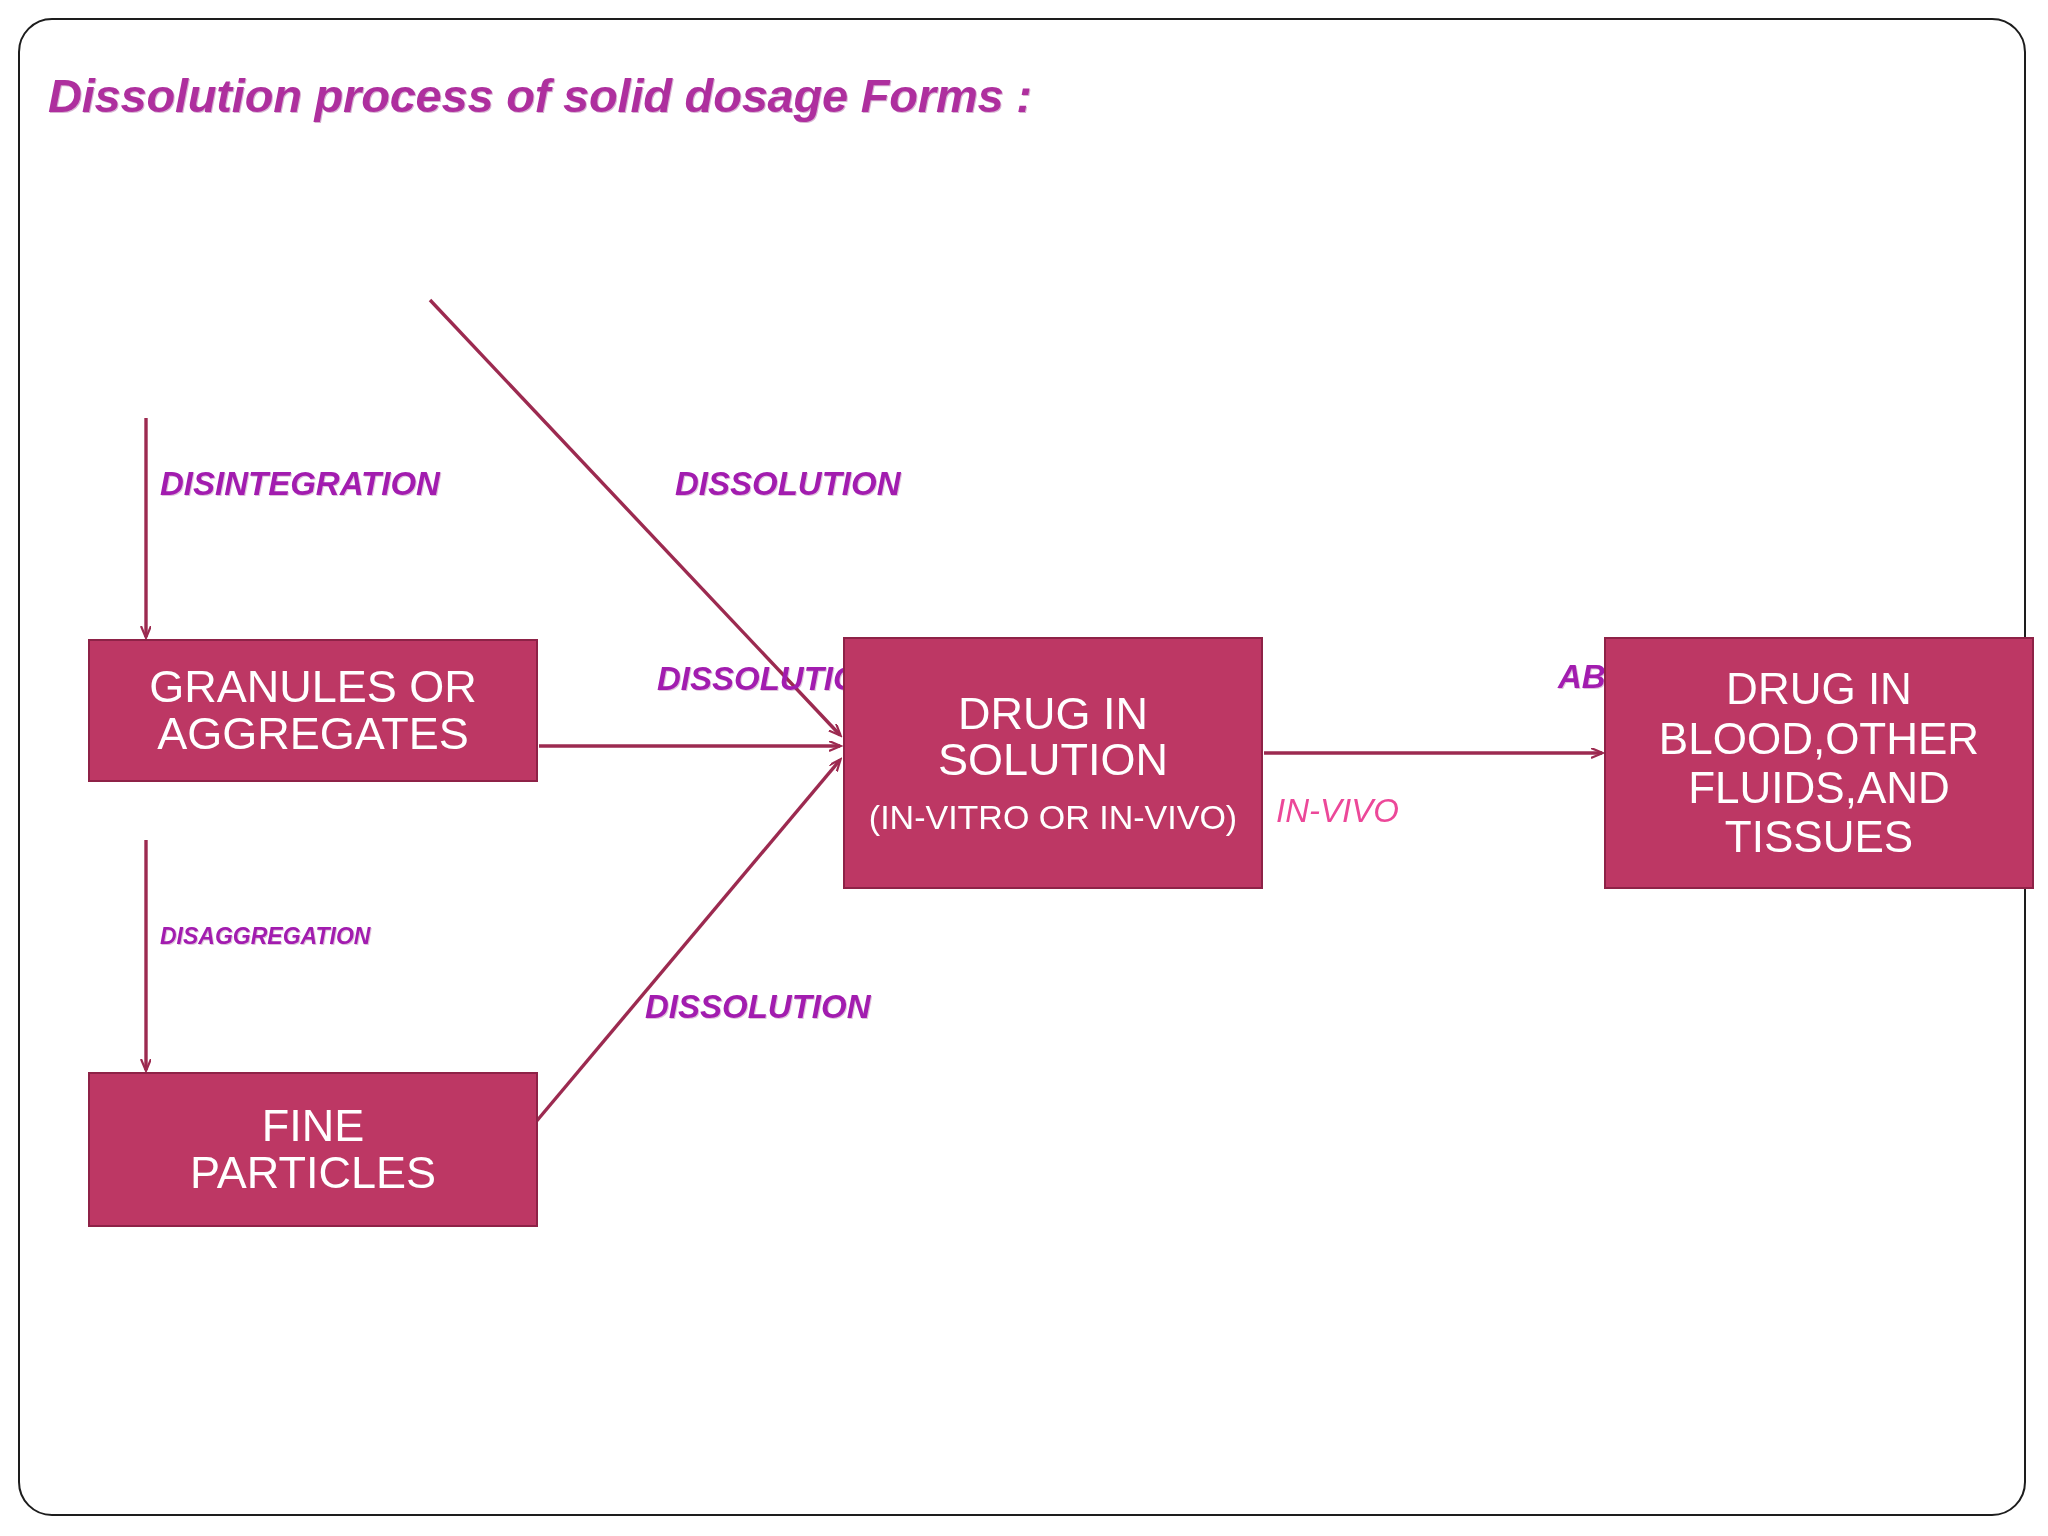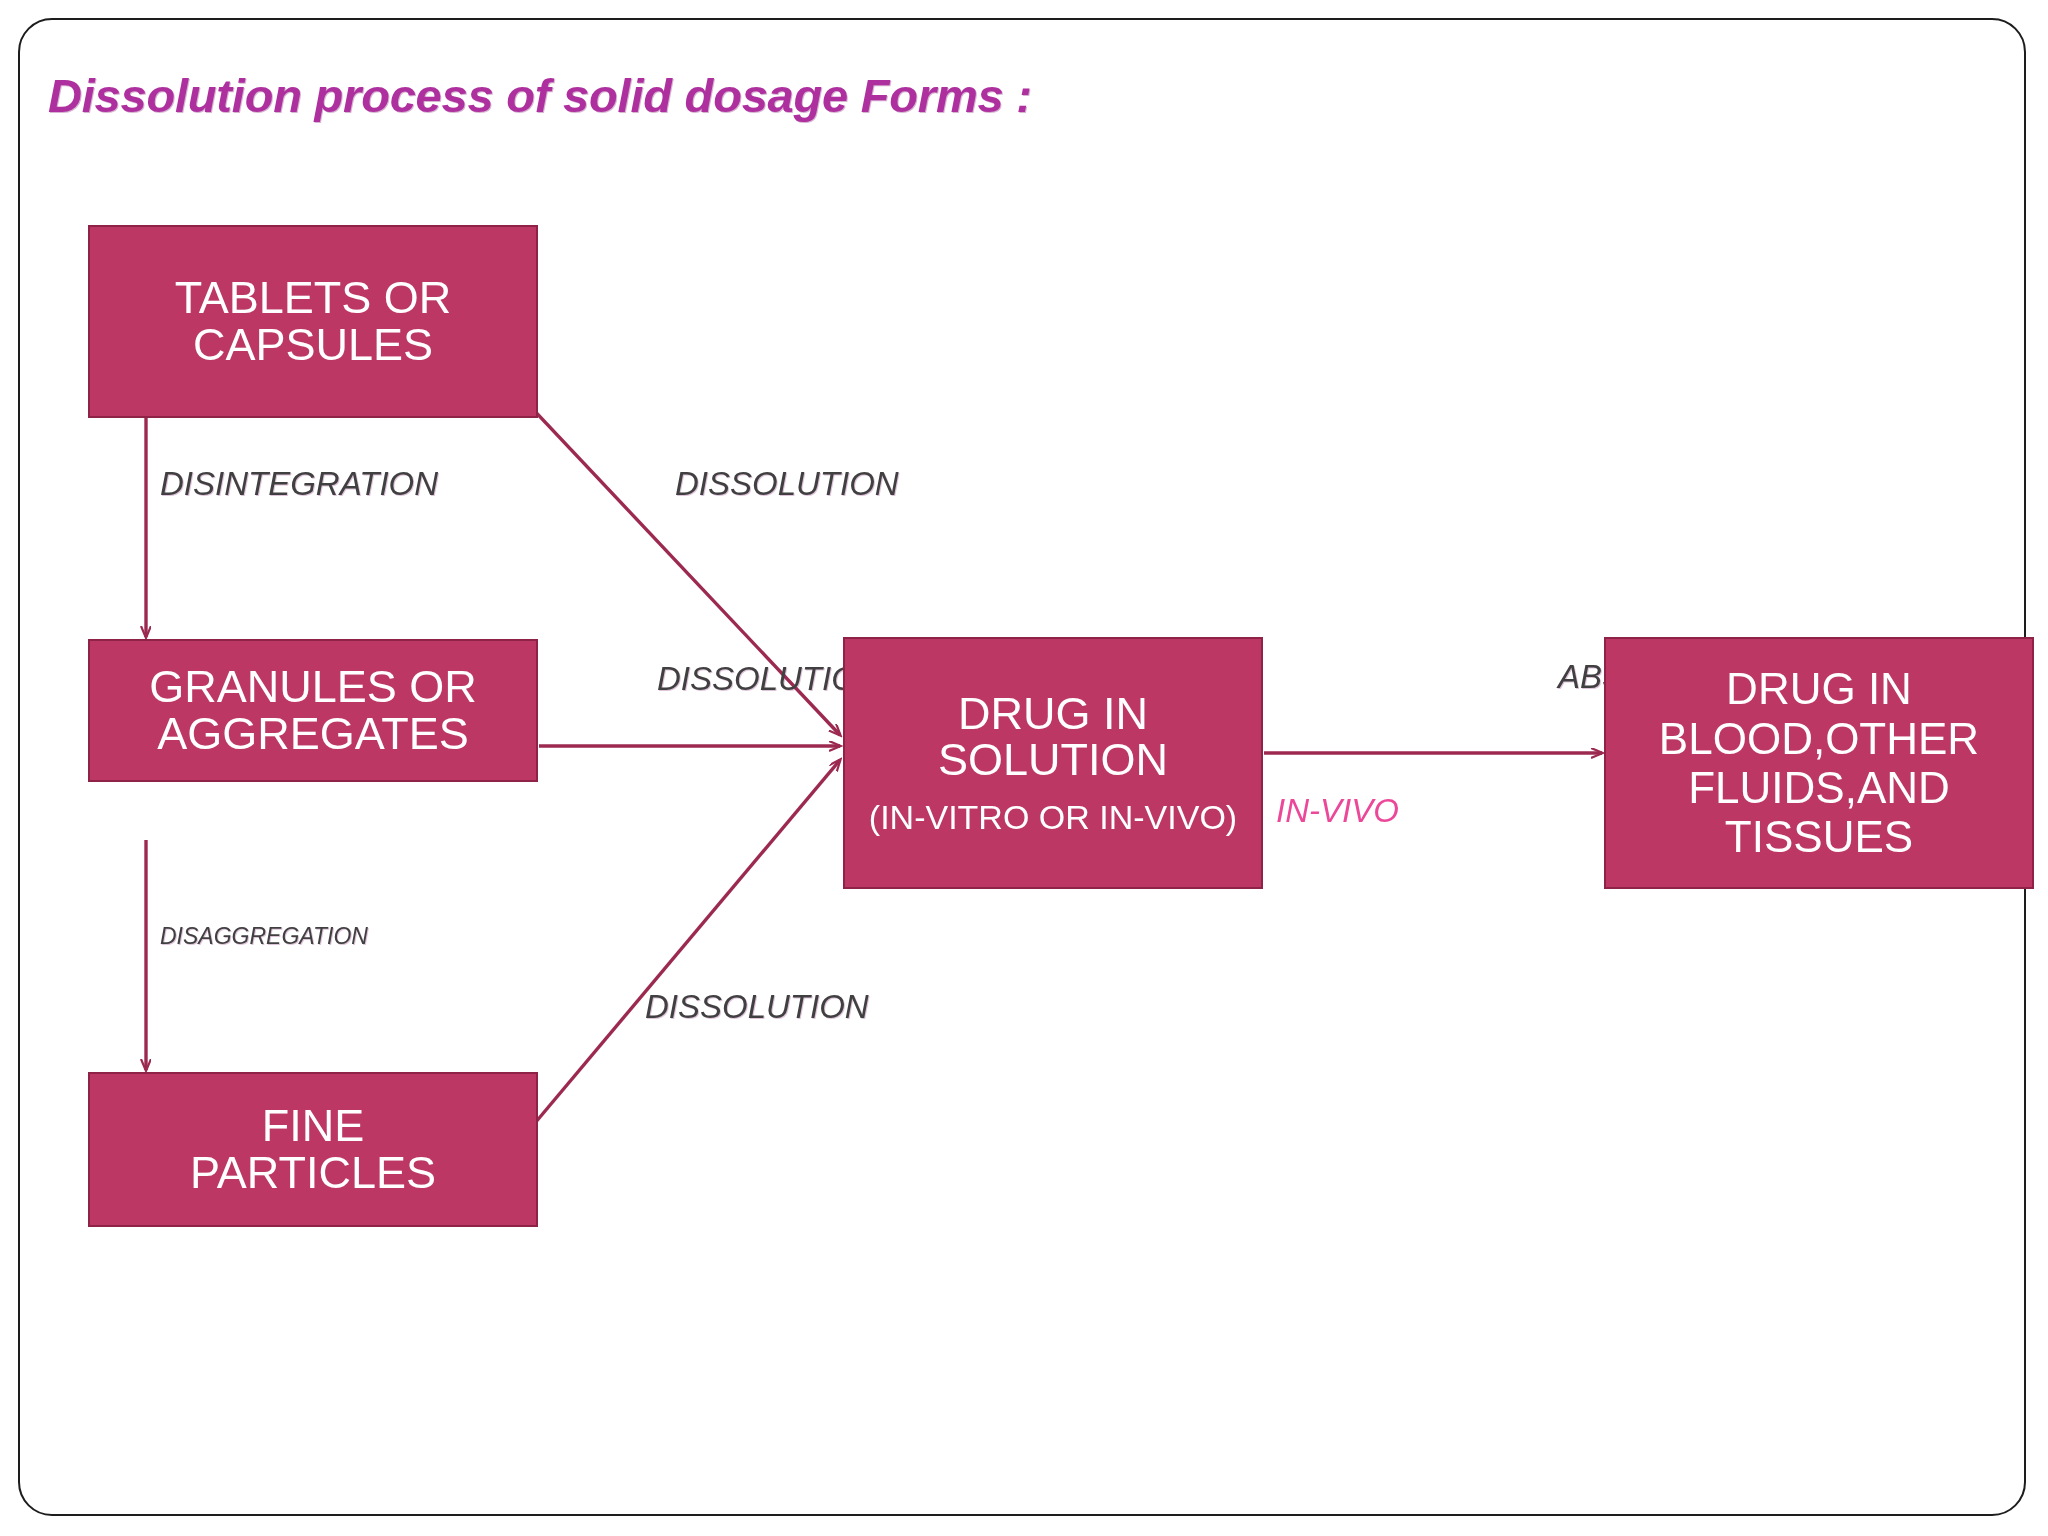--- a/index.html
+++ b/index.html
@@ -77,23 +77,23 @@
     position: absolute;
     left: 0; top: 0;
     width: 2008px; height: 1498px;
     z-index: 2;
     pointer-events: none;
   }
 
   
   .elabel {
     position: absolute;
-    font-weight: normal;
+    font-weight: bold;
     font-style: italic;
-    color: #404040;
+    color: #a21caf;
     white-space: nowrap;
     z-index: 3;
     text-shadow: 1px 1px 0 rgba(140,40,125,0.28);
   }
   #lbl-disintegration  { left: 140px;  top: 445px;  font-size: 33px; }
   #lbl-dissolution-1   { left: 655px;  top: 445px;  font-size: 33px; }
   #lbl-dissolution-2   { left: 637px;  top: 640px;  font-size: 33px; }
   #lbl-disaggregation  { left: 140px;  top: 903px;  font-size: 23px; }
   #lbl-dissolution-3   { left: 625px;  top: 968px;  font-size: 33px; }
   #lbl-absorption      { left: 1538px; top: 638px;  font-size: 33px; }
@@ -124,24 +124,20 @@
 
     <line x1="519" y1="726" x2="820" y2="726" stroke="#9C2A50" stroke-width="3.4" marker-end="url(#ah)"></line>
 
     <line x1="126" y1="820" x2="126" y2="1050" stroke="#9C2A50" stroke-width="3.4" marker-end="url(#ah)"></line>
 
     <line x1="515" y1="1103" x2="820" y2="740" stroke="#9C2A50" stroke-width="3.4" marker-end="url(#ah)"></line>
 
     <line x1="1244" y1="733" x2="1582" y2="733" stroke="#9C2A50" stroke-width="3.4" marker-end="url(#ah)"></line>
   </svg>
 
-  <div class="node" id="node-tablets">
-    <div class="big">TABLETS OR
-CAPSULES</div>
-  </div>
 
   <div class="node" id="node-granules">
     <div class="big">GRANULES OR
 AGGREGATES</div>
   </div>
 
   <div class="node" id="node-fine">
     <div class="big">FINE
 PARTICLES</div>
   </div>

